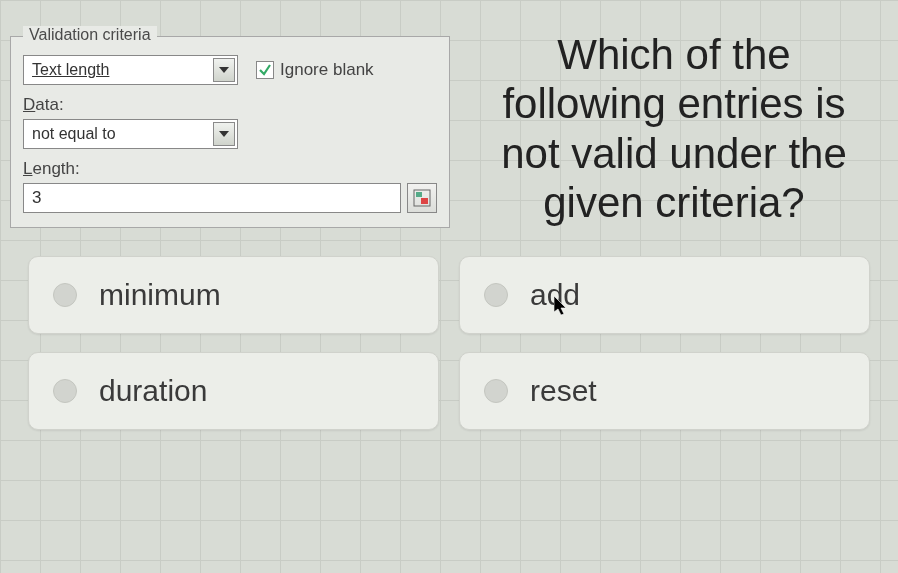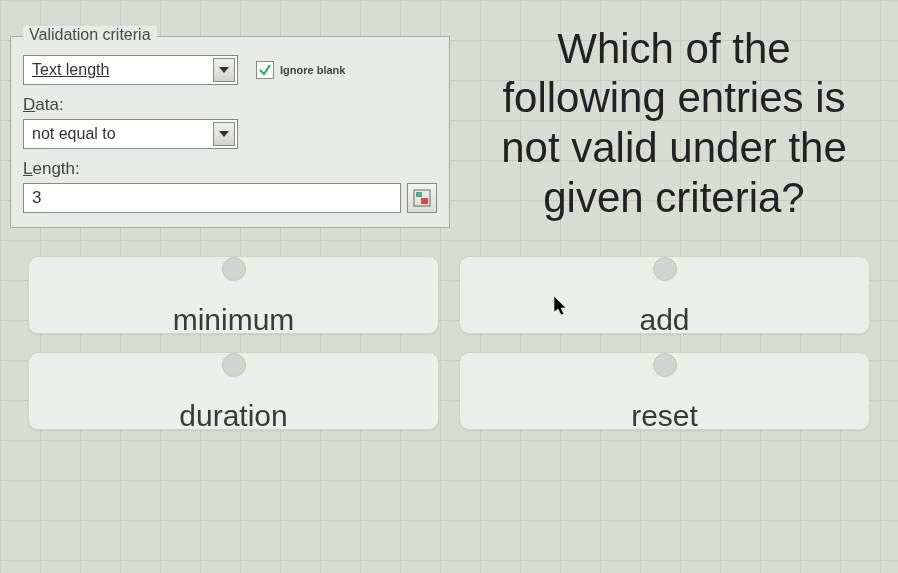--- a/index.html
+++ b/index.html
@@ -10,21 +10,21 @@
       background-image:
         linear-gradient(#c8ccc5 1px, transparent 1px),
         linear-gradient(90deg, #c8ccc5 1px, transparent 1px);
       background-size: 40px 40px;
       font-family: Arial, Helvetica, sans-serif;
       position: relative;
       overflow: hidden;
     }
     .top-area {
       display: flex;
-      align-items: center;
+      align-items: flex-end;
       padding: 18px 20px 0 10px;
       gap: 20px;
     }
     .validation-panel {
       width: 440px;
       border: 1px solid #a8a8a8;
       background: #e8eae6;
       padding: 0 12px 14px 12px;
       position: relative;
       margin-top: 18px;
@@ -66,23 +66,22 @@
       border: 1px solid #8a8a8a;
       display: flex;
       align-items: center;
       justify-content: center;
     }
     .dropdown-btn svg { width: 10px; height: 6px; }
     .checkbox-wrap {
       display: flex;
       align-items: center;
       gap: 6px;
-      font-size: 11px;
+      font-size: 17px;
       color: #444;
-      font-weight: bold;
     }
     .checkbox-box {
       width: 18px;
       height: 18px;
       background: #fff;
       border: 1px solid #888;
       display: flex;
       align-items: center;
       justify-content: center;
     }
@@ -127,21 +126,20 @@
     .option-btn {
       height: 78px;
       background: #eceee9;
       border: 1px solid #d0d2cc;
       border-radius: 10px;
       display: flex;
       align-items: center;
       padding: 0 24px;
       gap: 22px;
       box-shadow: 0 1px 2px rgba(0,0,0,0.08);
-      flex-direction: column;
     }
     .radio-dot {
       width: 24px;
       height: 24px;
       border-radius: 50%;
       background: #d2d4cf;
       border: 1px solid #c4c6c0;
       flex-shrink: 0;
     }
     .option-label {

